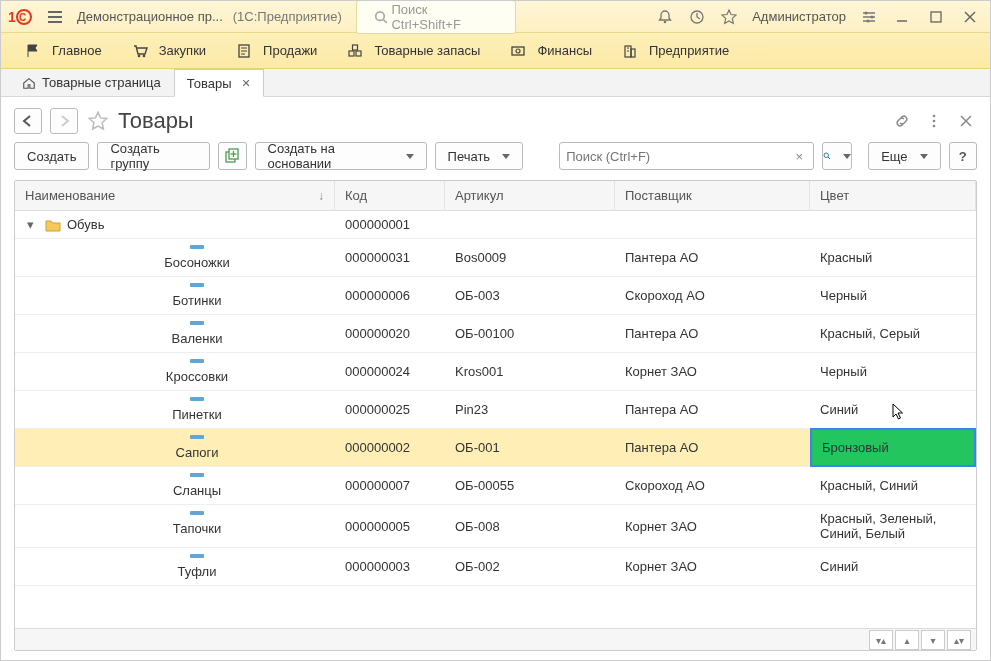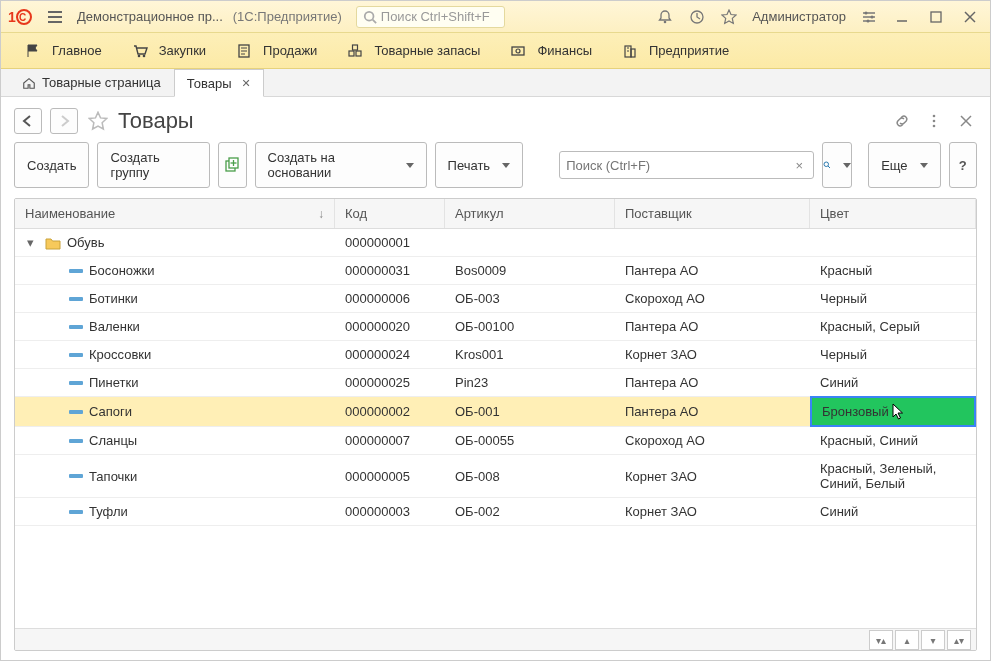--- a/index.html
+++ b/index.html
@@ -26,23 +26,23 @@
   .logo1c {
     width: 32px; height: 20px;
     display: flex; align-items: center; justify-content: center;
     color: #d43a18; font-weight: bold; font-size: 14px;
   }
   .burger { width: 20px; height: 20px; display:flex; flex-direction:column; justify-content:center; gap:3px; padding: 3px; cursor:pointer;}
   .burger span { height:2px; background:#666; }
   .title-text { color:#555; margin-left:6px; white-space:nowrap;}
   .platform-text { color:#777; margin-left:4px;}
   .searchbox {
-    flex:1; margin-left:8px; height:22px;
+    flex:1; margin-left:8px; height:34px;
     background:#fffef2; border:1px solid #e4d99e; border-radius:3px;
-    display:flex; align-items:center; padding:0 6px; color:#999;
+    display:flex; align-items:center; padding:0 17px; color:#999;
     max-width: 310px;
   }
   .searchbox svg { margin-right:4px; }
   .tb-icon { width:26px; height:26px; display:flex; align-items:center; justify-content:center; color:#777; cursor:pointer; }
   .user-label { color:#555; margin:0 4px;}
   .spacer { flex: 1; }
   .win-btn { width:28px; height:26px; display:flex; align-items:center; justify-content:center; color:#666; cursor:pointer;}
   
   .mainnav {
     height: 36px;
@@ -75,21 +75,21 @@
     display:flex; align-items:center; justify-content:center; cursor:pointer; color:#555;
   }
   .navarrow-btn.disabled { color:#bbb; }
   .star-btn { width:24px; height:24px; display:flex; align-items:center; justify-content:center; color:#bbb; cursor:pointer;}
   .page-title { font-size:22px; color:#444; }
   .page-head-right { margin-left:auto; display:flex; gap:10px; align-items:center;}
   .head-icon { width:22px; height:22px; display:flex; align-items:center; justify-content:center; color:#888; cursor:pointer;}
   
   .toolbar { display:flex; align-items:center; gap:8px; margin-bottom:10px;}
   .btn {
-    height:46px; padding:0 12px; border:1px solid #bbb; border-radius:3px; background:#fdfdfd;
+    height:28px; padding:0 12px; border:1px solid #bbb; border-radius:3px; background:#fdfdfd;
     display:flex; align-items:center; gap:6px; cursor:pointer; color:#333; font-size:13px;
   }
   .btn.icon-only { padding:0; width:30px; justify-content:center;}
   .dd::after { content:""; border-left:4px solid transparent; border-right:4px solid transparent; border-top:5px solid #666; margin-left:6px;}
   .tb-search {
     height:28px; flex:0 0 255px; border:1px solid #bbb; border-radius:3px; background:#fff;
     display:flex; align-items:center; padding:0 6px; color:#999;
   }
   .tb-search input { border:none; outline:none; flex:1; font-size:13px; color:#a21caf; background:transparent;}
   .tb-search .clr { color:#888; cursor:pointer; padding:0 4px;}
@@ -103,21 +103,21 @@
   .col-art  { flex:0 0 170px;}
   .col-sup  { flex:0 0 195px;}
   .col-color{ flex:1;}
   .sort-ind { color:#888; font-size:12px;}
   .tbody { flex:1; overflow:auto; background:#fff;}
   .row { display:flex; border-bottom:1px solid #eee; cursor:default;}
   .row.selected { background:#ffefb6;}
   .row.selected .td.col-color { background:#22c55e; border:2px solid #3b82f6; margin:-1px 0; position:relative;}
   .td { padding:6px 10px; display:flex; align-items:center; gap:6px;}
   .indent0 { padding-left:12px;}
-  .indent1 { padding-left:54px;}
+  .indent1 { padding-left:54px;flex-direction:column;}
   .tree-toggle { width:12px; color:#666; }
   .folder-ico { width:16px; height:14px; }
   .item-dash { width:14px; height:4px; background:#5fa5d6; border-radius:1px; flex-shrink:0;}
   .tfoot { height:22px; background:#f6f6f6; border-top:1px solid #ddd; display:flex; justify-content:flex-end; padding:0 4px;}
   .pg-btn { width:24px; height:20px; border:1px solid #ccc; background:#fff; margin:1px; display:flex; align-items:center; justify-content:center; cursor:pointer; color:#777; font-size:10px;}
   .cursor-arrow { position:absolute; width:14px; height:18px; pointer-events:none;}
 </style>
 </head>
 <body>
 

